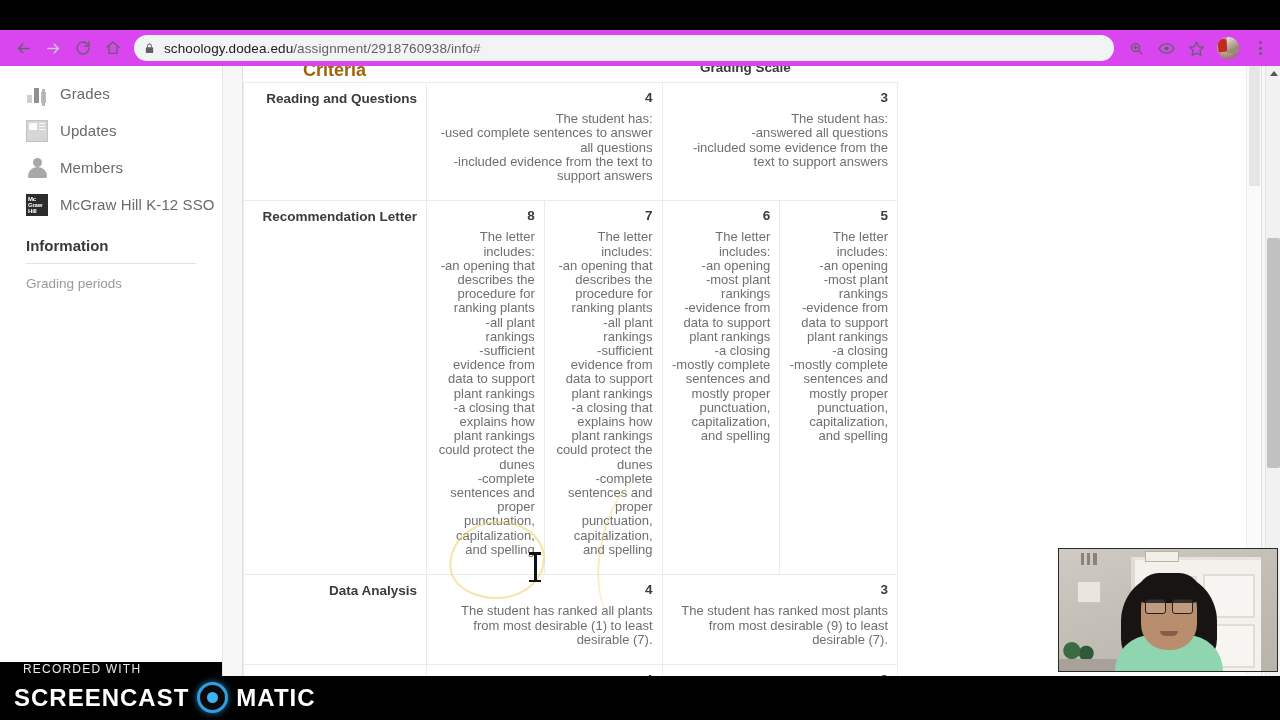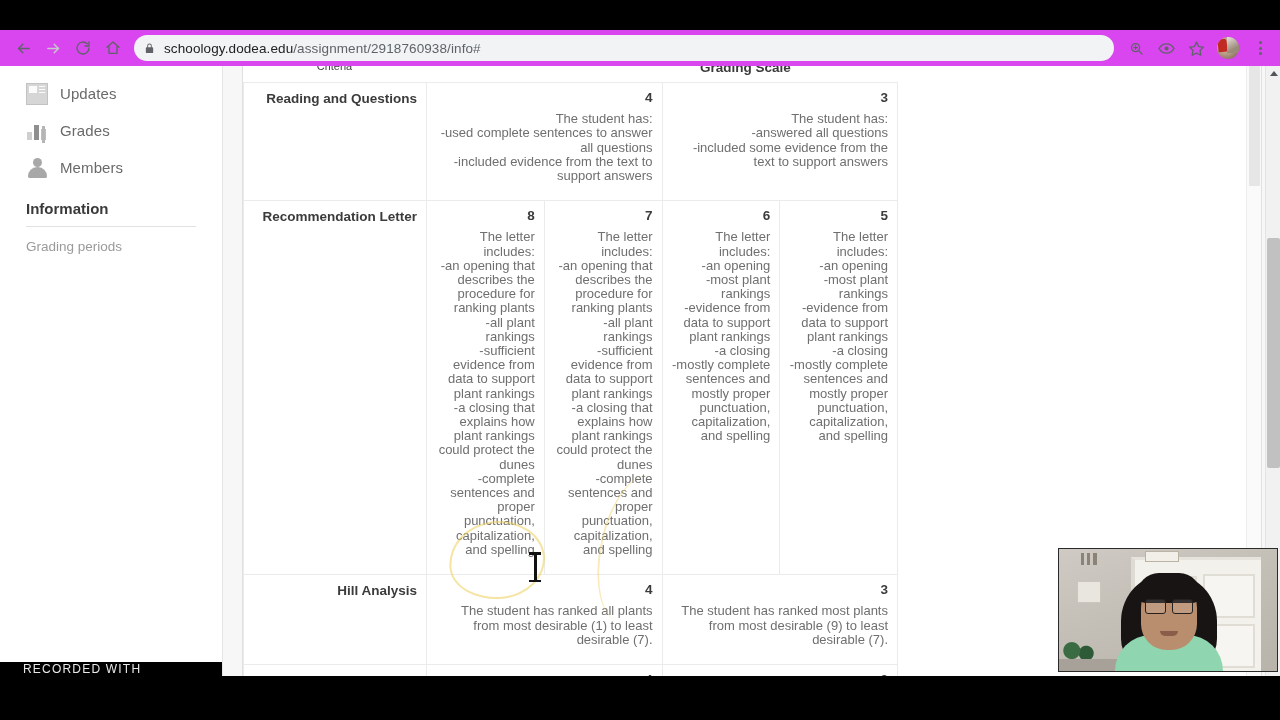--- a/index.html
+++ b/index.html
@@ -107,21 +107,21 @@
   }
   .panel {
     position: absolute; left: 19px; top: 0px; width: 1020px; height: 654px;
     background: #ffffff; border: 1px solid #e0e0e0; border-top: none;
   }
   .rubric-head {
     position: absolute; left: 0; top: -6px; width: 1020px; height: 22px;
     display: flex; pointer-events: none;
   }
   .rubric-head .h-criteria {
-    width: 183px; text-align: center; font-size: 11px; color: #404040; font-weight: 400;
+    width: 183px; text-align: center; font-size: 18px; color: #a16207; font-weight: 700;
   }
   .rubric-head .h-scale {
     flex: 1; text-align: center; font-size: 13.5px; color: #3b3b3b; font-weight: 600;
     padding-right: 198px;
   }
 
   .rubric-wrap {
     position: absolute; left: 0; top: 16px; width: 1020px; height: 638px; overflow: hidden;
   }
   table.rubric { border-collapse: collapse; width: 655px; table-layout: fixed; }
@@ -343,32 +343,36 @@
           </span>
       </div>
     </div>
   </div>
 
   <div class="viewport">
 
     <aside class="sidebar">
       <nav class="side-nav">
         <div class="side-item">
-          <span class="ic ic-updates"></span>
-          <span class="side-label">Updates</span>
-        </div>
-        <div class="side-item">
           <span class="ic ic-grades">
               <i></i>
             </span>
           <span class="side-label">Grades</span>
         </div>
         <div class="side-item">
+          <span class="ic ic-updates"></span>
+          <span class="side-label">Updates</span>
+        </div>
+        <div class="side-item">
           <span class="ic ic-members"></span>
           <span class="side-label">Members</span>
+        </div>
+        <div class="side-item">
+          <span class="ic ic-mcgraw">Mc<br>Graw<br>Hill</span>
+          <span class="side-label">McGraw Hill K-12 SSO</span>
         </div>
       </nav>
 
       <div class="info-head">Information</div>
       <div class="info-body">
         <div class="info-label">Grading periods</div>
       </div>
     </aside>
 
     <main class="content">
@@ -430,21 +434,21 @@
                     <div class="lvl-score">5</div>
                     <div class="lvl-desc">The letter includes:
 -an opening
 -most plant rankings
 -evidence from data to support plant rankings
 -a closing
 -mostly complete sentences and mostly proper punctuation, capitalization, and spelling</div>
                   </td>
                 </tr>
                 <tr>
-                  <td class="crit">Hill Analysis</td>
+                  <td class="crit">Data Analysis</td>
                   <td class="lvl" colspan="2">
                     <div class="lvl-score">4</div>
                     <div class="lvl-desc">The student has ranked all plants from most desirable (1) to least desirable (7).</div>
                   </td>
                   <td class="lvl" colspan="2">
                     <div class="lvl-score">3</div>
                     <div class="lvl-desc">The student has ranked most plants from most desirable (9) to least desirable (7).</div>
                   </td>
                 </tr>
                 <tr>
@@ -499,15 +503,22 @@
     <div class="wc-hair-top"></div>
     <div class="wc-glasses"></div>
     <div class="wc-mouth"></div>
   </div>
 
   <div class="bottom-bar2"></div>
   <div class="bottom-bar"></div>
 
   <div class="watermark">
     <div class="wm-rec">RECORDED WITH</div>
+    <div class="wm-main">
+      <span>SCREENCAST</span>
+      <span class="wm-logo">
+          <span></span>
+        </span>
+      <span>MATIC</span>
+    </div>
   </div>
 
 </div>
 
 </body></html>

